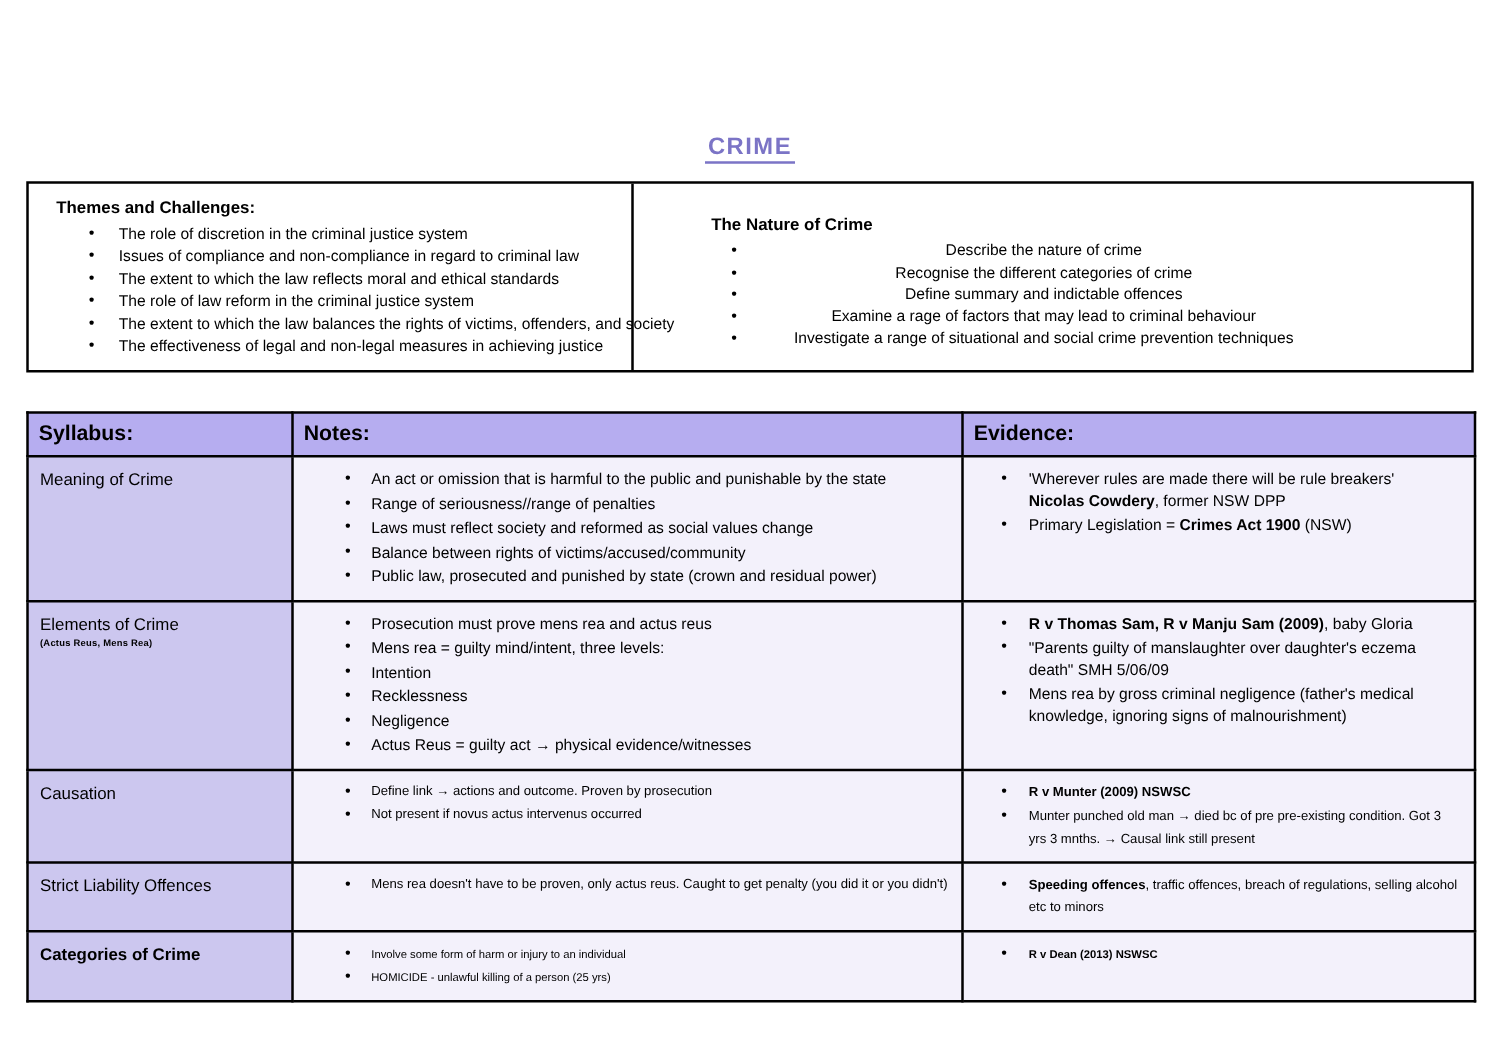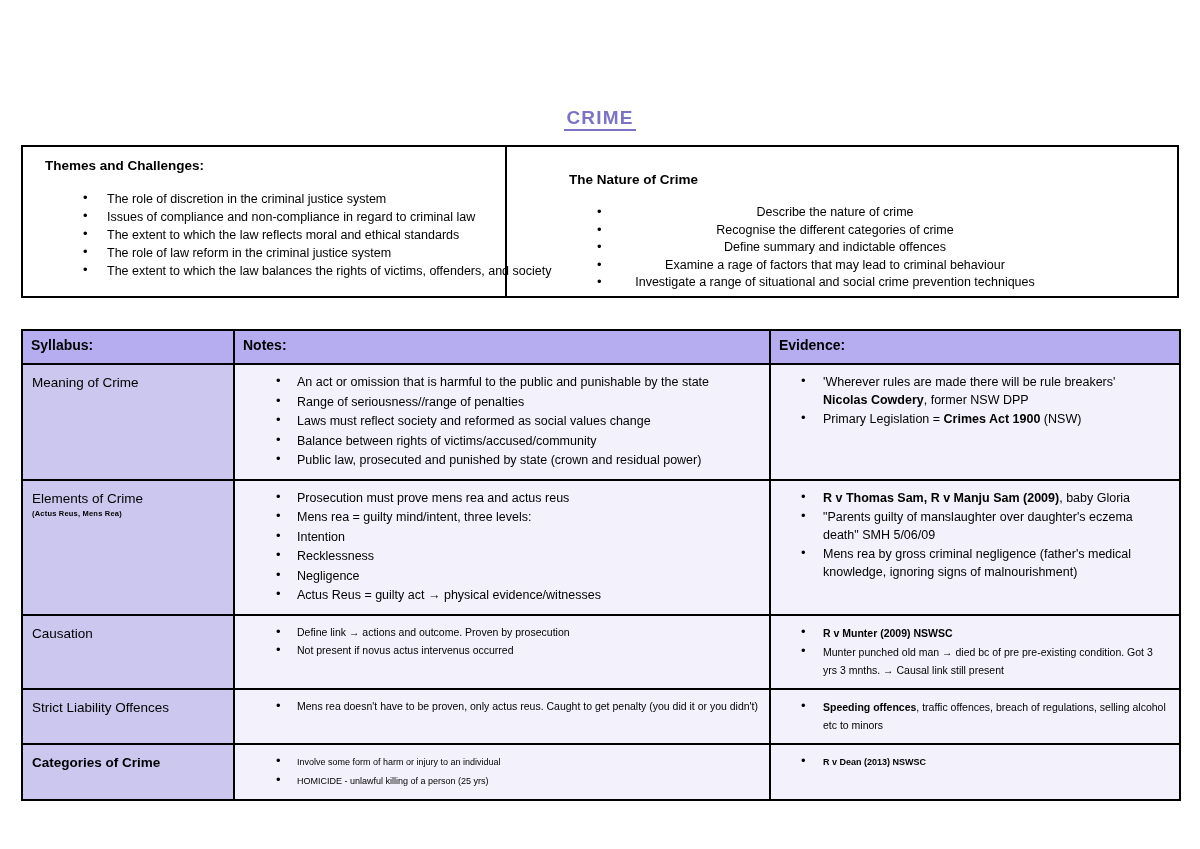--- a/index.html
+++ b/index.html
@@ -72,21 +72,21 @@
     font-weight: bold;
     margin: 3px 0 4px 12px;
     line-height: 16px;
   }
   .top-box.right .box-heading {
     margin-left: 24px;
     margin-bottom: 3px;
   }
   ul.bullets {
     list-style: none;
-    margin: 16px;
+    margin: 4px;
     padding: 0;
   }
   ul.bullets li {
     position: relative;
     font-size: 12.5px;
     line-height: 18px;
     padding-left: 58px;
     white-space: nowrap;
   }
   ul.bullets li::before {
@@ -120,21 +120,21 @@
     vertical-align: top;
     box-sizing: border-box;
   }
   .col-syllabus { width: 212px; }
   .col-notes    { width: 536px; }
   .col-evidence { width: 410px; }
 
   thead th {
     background: #b6adf0;
     text-align: left;
-    font-size: 14px;
+    font-size: 17px;
     font-weight: bold;
     padding: 6px 8px 7px 8px;
     height: 34px;
   }
 
   td.syllabus {
     background: #ccc7ef;
     padding: 9px 8px 8px 9px;
     font-size: 13.5px;
     line-height: 17px;
@@ -244,20 +244,21 @@
 
   <div class="top-boxes">
     <div class="top-box left">
       <div class="box-heading">Themes and Challenges:</div>
       <ul class="bullets" id="themes-list">
           <li>The role of discretion in the criminal justice system</li>
           <li>Issues of compliance and non-compliance in regard to criminal law</li>
           <li>The extent to which the law reflects moral and ethical standards</li>
           <li>The role of law reform in the criminal justice system</li>
           <li>The extent to which the law balances the rights of victims, offenders, and society</li>
+          <li>The effectiveness of legal and non-legal measures in achieving justice</li>
         </ul>
     </div>
     <div class="top-box right">
       <div class="box-heading">The Nature of Crime</div>
       <ul class="bullets" id="nature-list">
           <li>Describe the nature of crime</li>
           <li>Recognise the different categories of crime</li>
           <li>Define summary and indictable offences</li>
           <li>Examine a rage of factors that may lead to criminal behaviour</li>
           <li>Investigate a range of situational and social crime prevention techniques</li>

